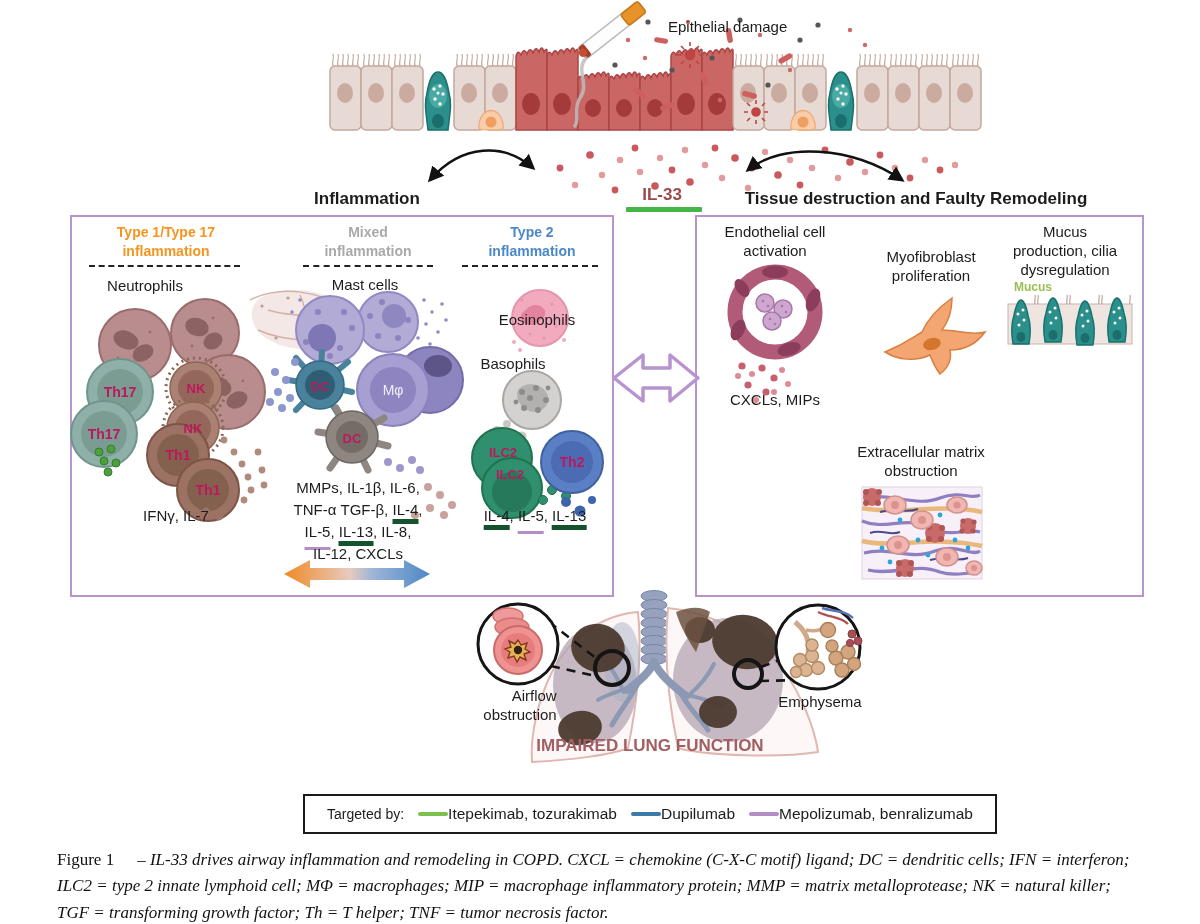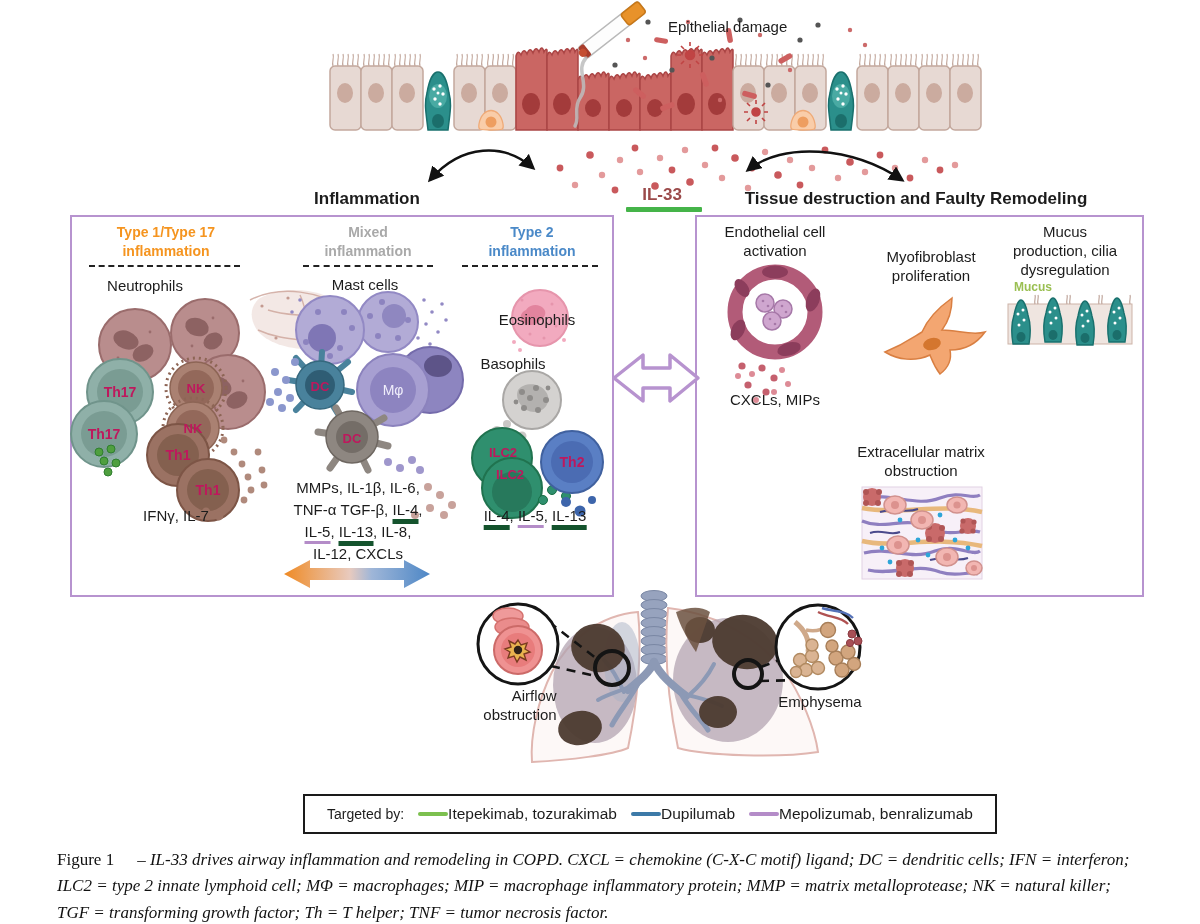--- a/index.html
+++ b/index.html
@@ -8,21 +8,21 @@
   .abs{position:absolute;}
   .ctr{transform:translateX(-50%);text-align:center;white-space:nowrap;}
   .box{position:absolute;border:2px solid #b793cf;background:#fff;}
   .h-bold{font-weight:bold;font-size:17px;}
   .col-title{font-weight:bold;font-size:14px;line-height:19px;}
   .dashline{position:absolute;border-top:2.5px dashed #222;}
   .lbl{font-size:15px;line-height:19px;}
   .cell-lbl{position:absolute;color:#be185d;font-weight:bold;font-size:13px;transform:translate(-50%,-50%);white-space:nowrap;}
   .cyto{font-size:15px;line-height:22px;text-align:center;}
   .u-blue{border-bottom:5px solid #14532d;padding-bottom:1px;}
-  .u-purple{border-bottom:3px solid #b48cc8;padding-bottom:1px;}
+  .u-purple{border-bottom:3px solid #b48cc8;padding-bottom:7px;}
   .il33{font-weight:bold;font-size:17px;color:#9b4a4a;}
   .greenbar{position:absolute;background:#45b449;height:5px;border-radius:1px;}
   .impaired{font-weight:bold;font-size:17px;color:#a25f63;line-height:22px;}
   .mucus-tag{font-size:12px;font-weight:bold;color:#9abf52;}
   .legend{position:absolute;left:303px;top:794px;width:694px;height:40px;border:2px solid #1a1a1a;
           display:flex;align-items:center;justify-content:center;gap:14px;background:#fff;box-sizing:border-box;}
   .legend-label{font-size:14px;}
   .legend-item{display:flex;align-items:center;font-size:15.5px;}
   .legend-dash{display:inline-block;width:30px;height:4px;border-radius:2px;}
   .dash-0{background:#7cc04f;}
@@ -729,20 +729,21 @@
     <div>Extracellular matrix</div>
     <div>obstruction</div>
   </div>
 
   <div class="abs ctr lbl" style="left:520px;top:686px;text-align:right;">
     <div>Airflow</div>
     <div>obstruction</div>
   </div>
   <div class="abs ctr lbl" style="left:820px;top:692px;">Emphysema</div>
   <div class="abs ctr impaired" style="left:650px;top:735px;">
+    <div>IMPAIRED LUNG FUNCTION</div>
   </div>
 
   <div class="legend">
     <span class="legend-label">Targeted by:</span>
     <span class="legend-item">
       <span class="legend-dash dash-0"></span>
       <span>Itepekimab, tozurakimab</span>
     </span>
     <span class="legend-item">
       <span class="legend-dash dash-1"></span>

